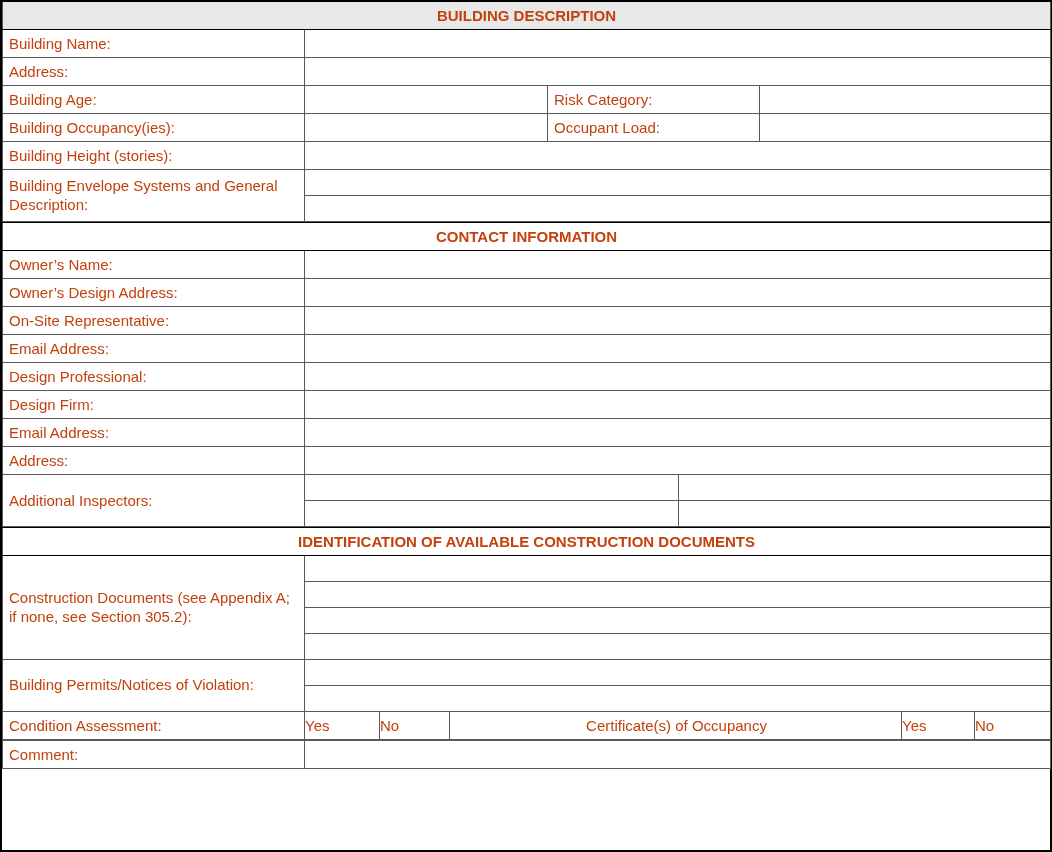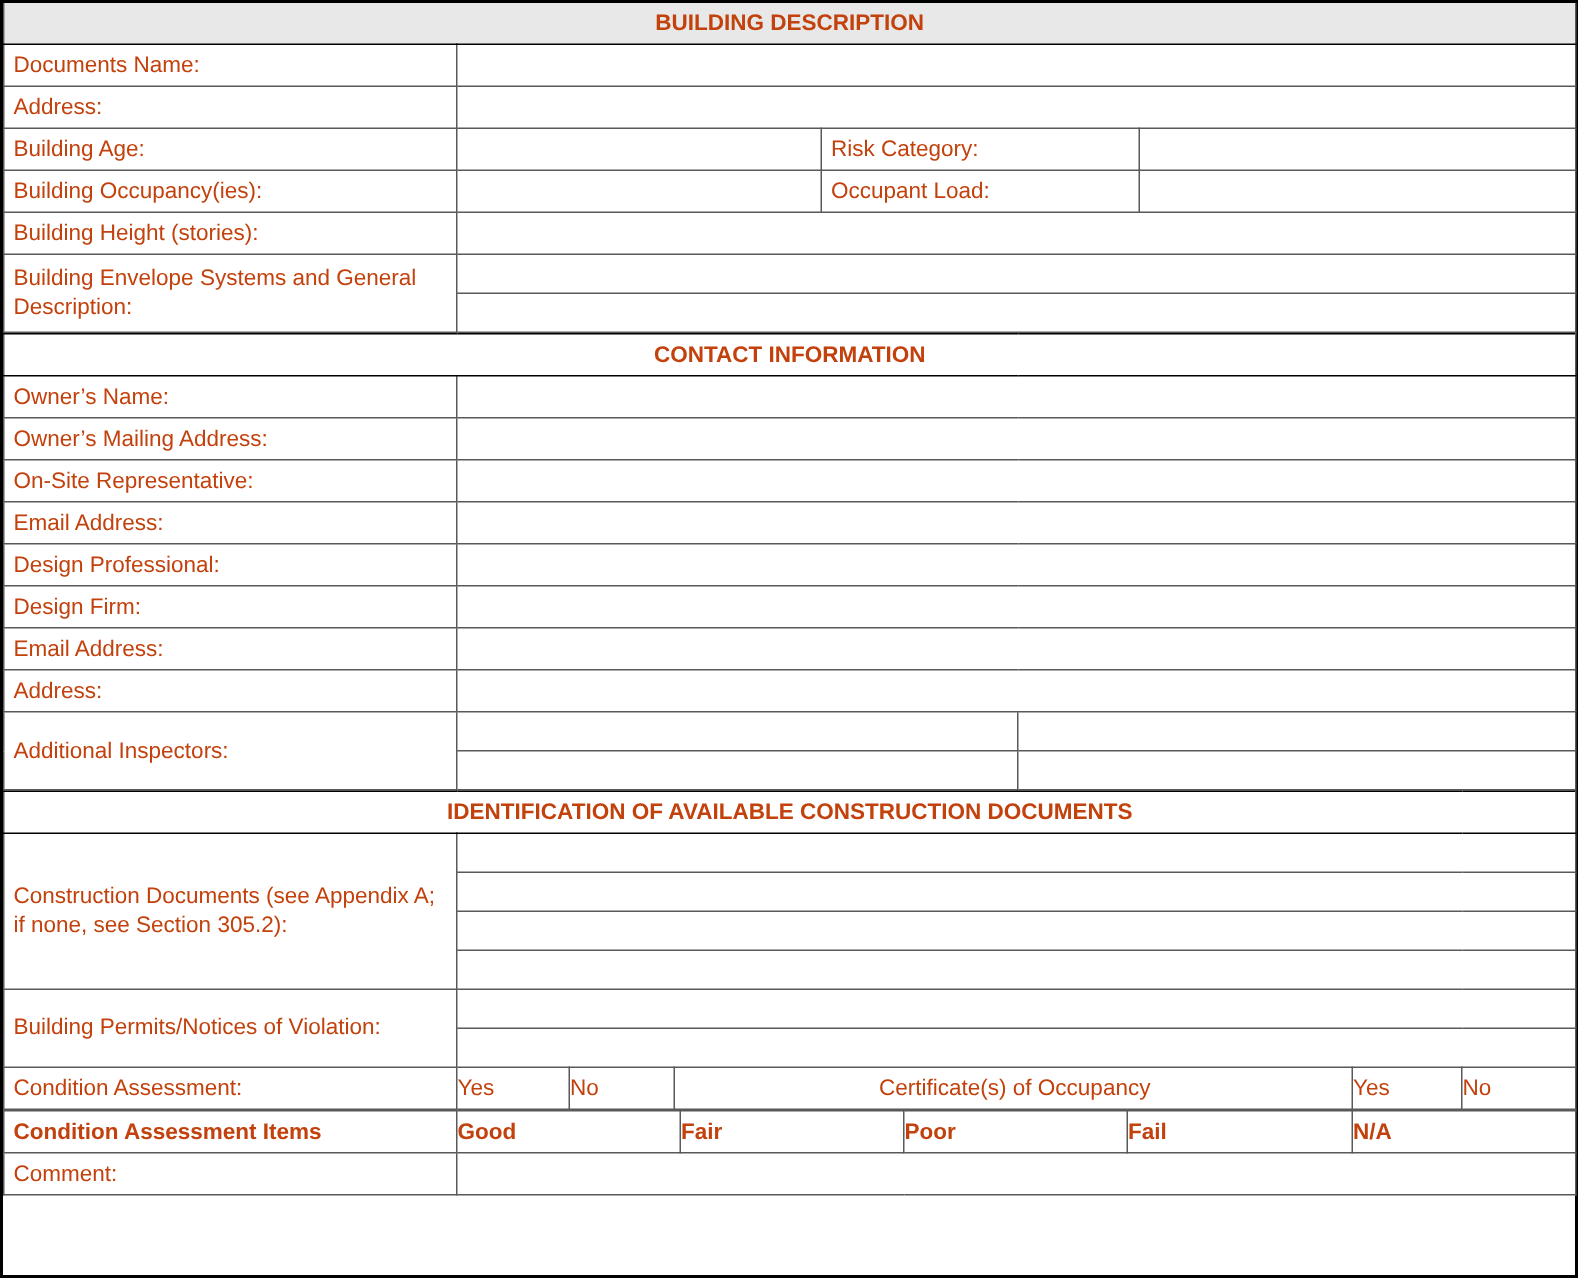--- a/index.html
+++ b/index.html
@@ -38,21 +38,21 @@
         <col style="width:302px">
         <col style="width:243px">
         <col style="width:212px">
         <col style="width:291px">
       </colgroup>
     <tbody>
         <tr class="sec first">
       <td colspan="4" class="grey">BUILDING DESCRIPTION</td>
     </tr>
     <tr>
-      <td>Documents Name:</td>
+      <td>Building Name:</td>
       <td colspan="3" class="fill"></td>
     </tr>
     <tr>
       <td>Address:</td>
       <td colspan="3" class="fill"></td>
     </tr>
     <tr>
       <td>Building Age:</td>
       <td class="fill"></td>
       <td>Risk Category:</td>
@@ -86,21 +86,21 @@
       </colgroup>
     <tbody>
         <tr class="sec">
       <td colspan="3">CONTACT INFORMATION</td>
     </tr>
     <tr>
       <td>Owner’s Name:</td>
       <td colspan="2" class="fill"></td>
     </tr>
     <tr>
-      <td>Owner’s Mailing Address:</td>
+      <td>Owner’s Design Address:</td>
       <td colspan="2" class="fill"></td>
     </tr>
     <tr>
       <td>On-Site Representative:</td>
       <td colspan="2" class="fill"></td>
     </tr>
     <tr>
       <td>Email Address:</td>
       <td colspan="2" class="fill"></td>
     </tr>
@@ -180,28 +180,20 @@
     <colgroup>
         <col style="width:302px">
         <col style="width:149px">
         <col style="width:149px">
         <col style="width:149px">
         <col style="width:150px">
         <col style="width:149px">
       </colgroup>
     <tbody>
     <tr>
-      <td class="bold">Condition Assessment Items</td>
-      <td class="opt bold">Good</td>
-      <td class="opt bold">Fair</td>
-      <td class="opt bold">Poor</td>
-      <td class="opt bold">Fail</td>
-      <td class="opt bold">N/A</td>
-    </tr>
-    <tr>
       <td>Comment:</td>
       <td colspan="5" class="fill"></td>
     </tr>
 
   </tbody>
     </table>
 
 </div>
 
 </body></html>

